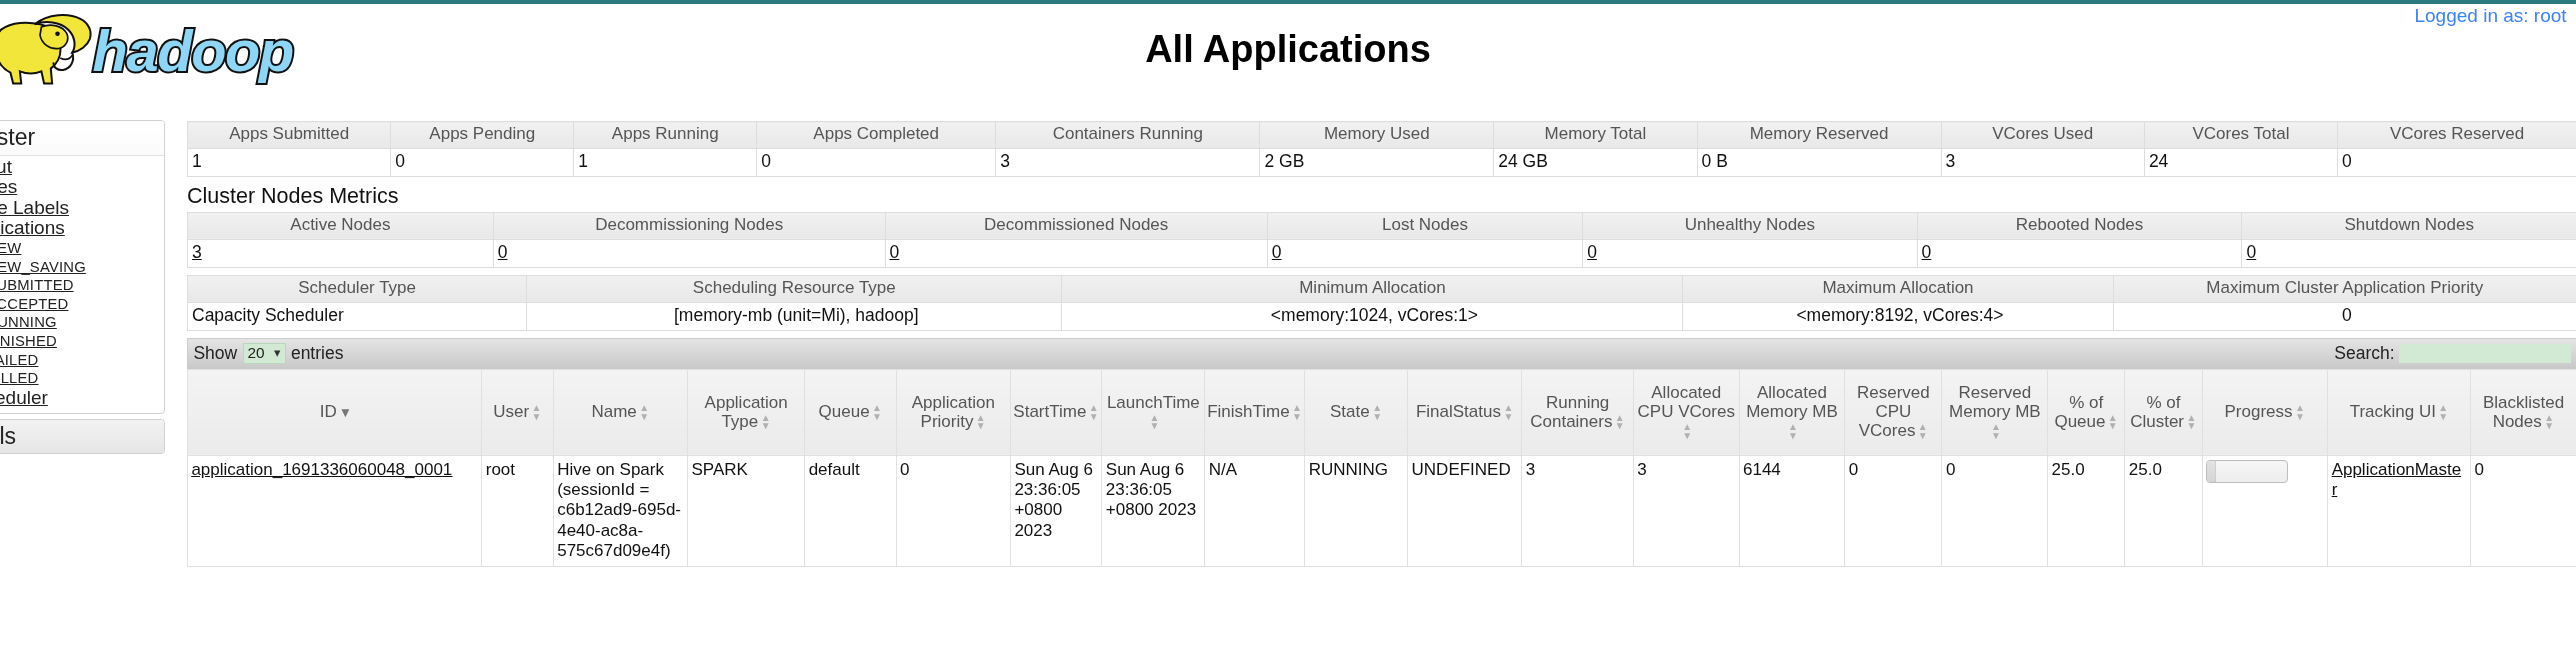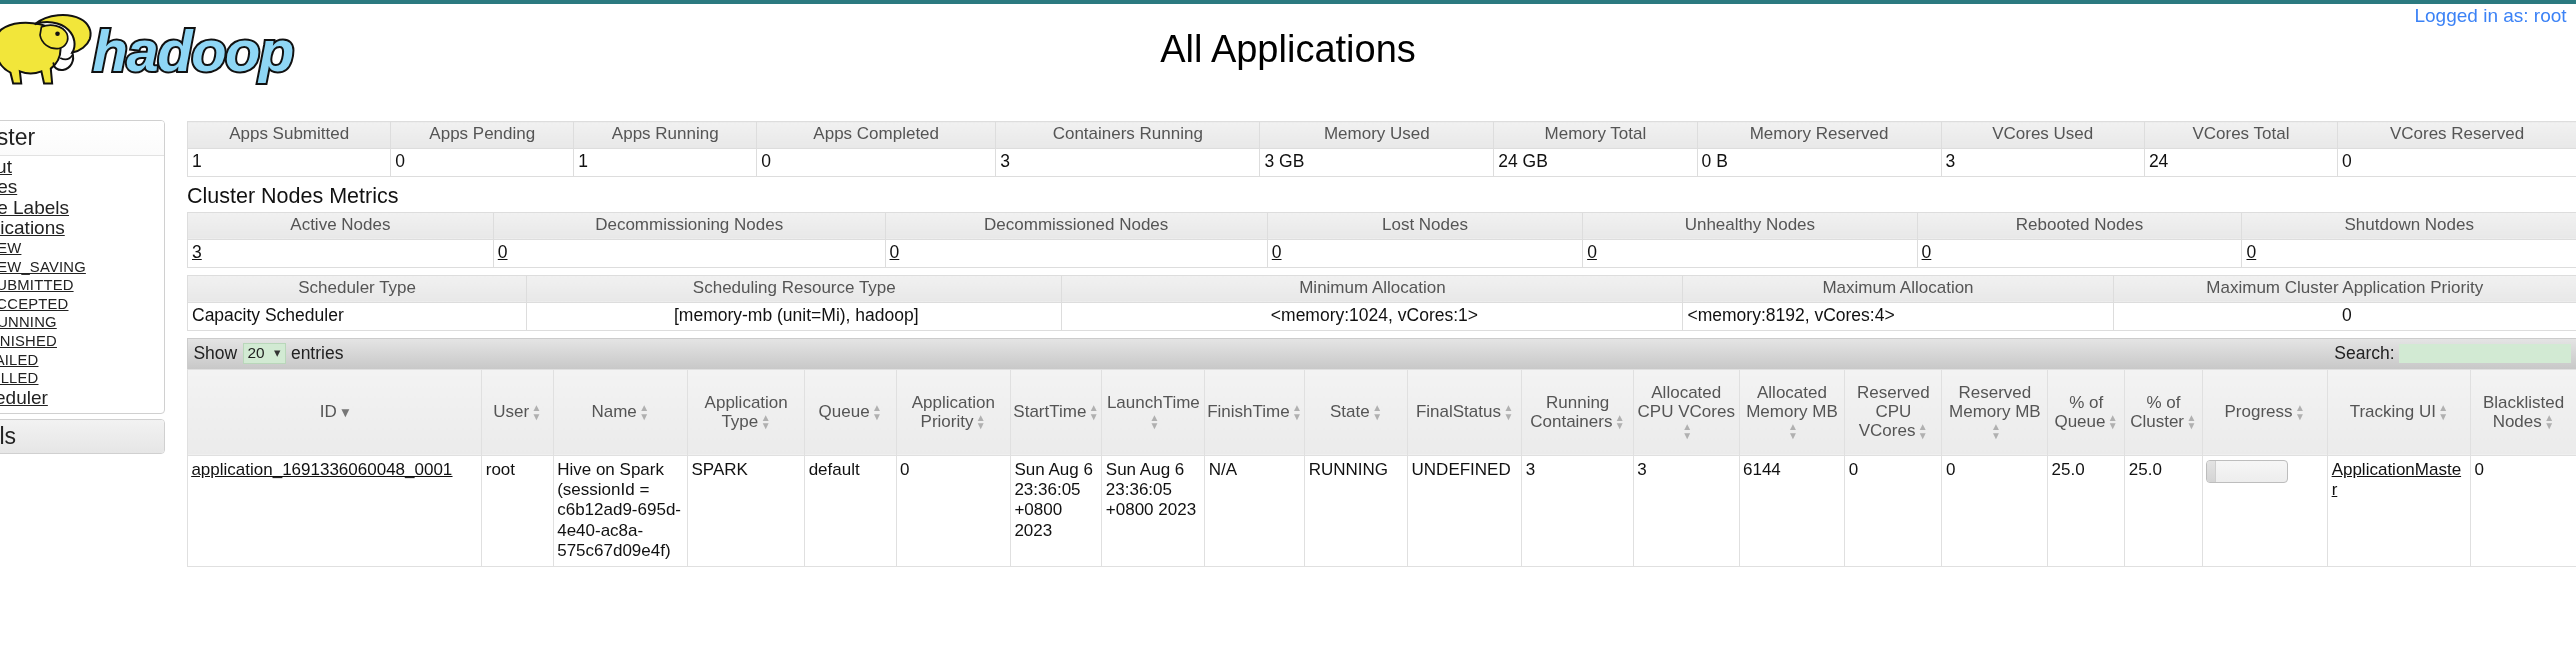--- a/index.html
+++ b/index.html
@@ -41,21 +41,21 @@
     width: 336px; height: 91px;
   }
   #logo svg { display: block; }
 
   
   #page-title {
     position: absolute;
     top: 28px; left: 0; width: 2576px;
     text-align: center;
     font-size: 38px;
-    font-weight: normal;
+    font-weight: bold;
     color: #000;
     letter-spacing: 0px;
   }
 
   
   #sidebar {
     position: absolute;
     top: 120px; left: -40px;
     width: 205px;
   }
@@ -352,21 +352,21 @@
         <th>VCores Reserved</th>
       </tr>
     </thead>
     <tbody>
       <tr>
         <td>1</td>
         <td>0</td>
         <td>1</td>
         <td>0</td>
         <td>3</td>
-        <td>3 GB</td>
+        <td>2 GB</td>
         <td>24 GB</td>
         <td>0 B</td>
         <td>3</td>
         <td>24</td>
         <td>0</td>
       </tr>
     </tbody>
   </table>
 
   <h2 class="section">Cluster Nodes Metrics</h2>
@@ -419,21 +419,21 @@
         <th>Minimum Allocation</th>
         <th>Maximum Allocation</th>
         <th>Maximum Cluster Application Priority</th>
       </tr>
     </thead>
     <tbody>
       <tr>
         <td>Capacity Scheduler</td>
         <td style="text-align:center">[memory-mb (unit=Mi), hadoop]</td>
         <td style="text-align:center">&lt;memory:1024, vCores:1&gt;</td>
-        <td style="text-align:left">&lt;memory:8192, vCores:4&gt;</td>
+        <td style="text-align:center">&lt;memory:8192, vCores:4&gt;</td>
         <td style="text-align:center">0</td>
       </tr>
     </tbody>
   </table>
 
   <div id="apps-wrap">
     <div id="dt-top">
       <div id="dt-length">
         <span>Show</span>
         <span class="dt-select">

